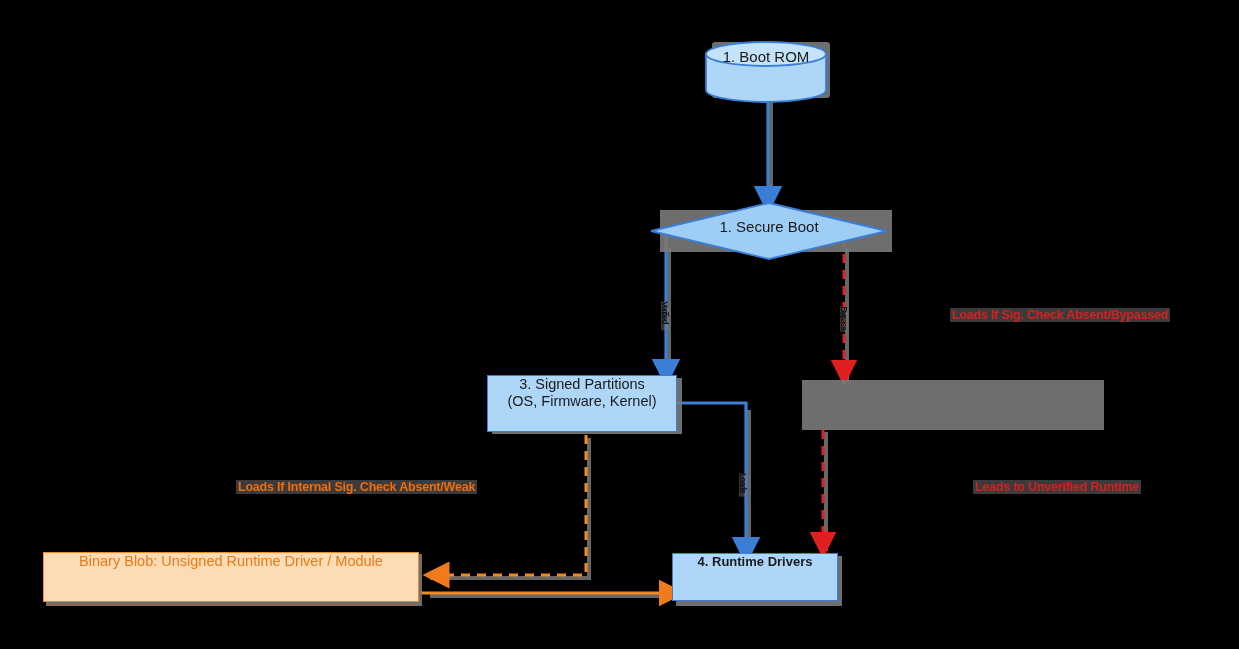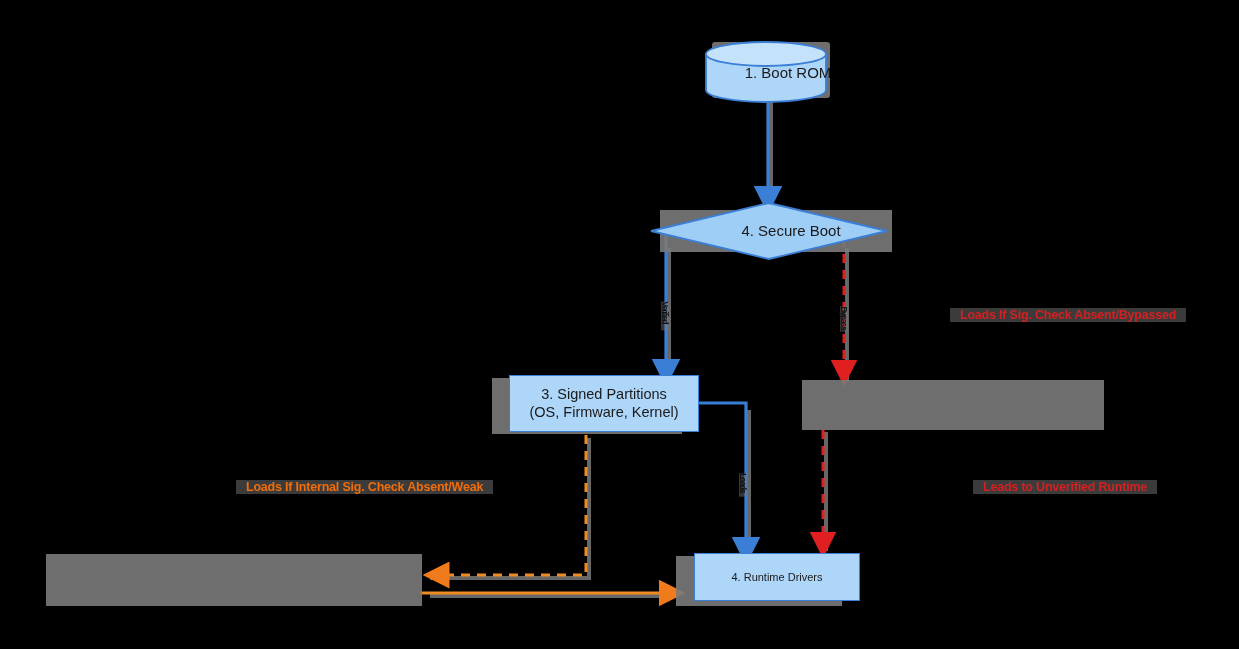--- a/index.html
+++ b/index.html
@@ -1,32 +1,32 @@
 <!DOCTYPE html>
 <html><head>
 <meta charset="utf-8">
 <style>
   html,body{margin:0;padding:0;background:#000;}
   body{width:1239px;height:649px;position:relative;overflow:hidden;
        font-family:"Liberation Sans",sans-serif;}
   #stage{position:absolute;inset:0;}
   svg.layer{position:absolute;left:0;top:0;width:1239px;height:649px;}
 
-  .node{position:absolute;box-sizing:border-box;display:flex;align-items:center;
-        justify-content:center;text-align:center;margin-left:22px;}
+  .node{position:absolute;box-sizing:border-box;display:flex;
+        justify-content:center;text-align:center;}
   .node .txt{line-height:1.18;white-space:pre-line;}
 
   
   .box-blue{background:#aed6f9;border:1.6px solid #3a7fd5;color:#1a1a1a;}
   
   .box-red{background:#f9bcbc;border:1.6px solid #e23a3a;color:#cf2b2b;}
   
   .box-orange{background:#fbdcb5;border:1.6px solid #ef8b22;color:#e87b18;}
 
-  .lbl{position:absolute;background:rgba(96,96,96,0.62);padding:0 10px;
+  .lbl{position:absolute;background:rgba(96,96,96,0.62);padding:0 2px;
        font-weight:bold;font-size:12.5px;letter-spacing:-0.2px;white-space:nowrap;}
   .lbl-red{color:#d42020;}
   .lbl-orange{color:#f06d0a;}
 
   .vlbl{position:absolute;font-size:9px;color:#111;font-weight:bold;
         writing-mode:vertical-rl;text-orientation:mixed;
         background:rgba(120,120,120,0.45);letter-spacing:-1px;line-height:.9;
         transform:scaleY(.9);}
 </style>
 </head>
@@ -86,33 +86,36 @@
     </g>
 
     <polygon points="769,203 887,231 769,259 651,231" fill="#9ecdf6" stroke="#3a7fd5" stroke-width="1.8"></polygon>
   </svg>
 
   <div class="node" style="left:706px;top:48px;width:120px;height:50px;">
     <span class="txt" style="font-size:15px;color:#1a1a1a;">1. Boot ROM</span>
   </div>
 
   <div class="node" style="left:651px;top:218px;width:236px;height:26px;">
-    <span class="txt" style="font-size:15px;color:#1a1a1a;">4. Secure Boot</span>
+    <span class="txt" style="font-size:15px;color:#1a1a1a;">1. Secure Boot</span>
   </div>
 
   <div class="node box-blue" style="left:487px;top:375px;width:190px;height:57px;">
     <span class="txt" style="font-size:14.5px;">3. Signed Partitions
 (OS, Firmware, Kernel)</span>
   </div>
 
 
   <div class="node box-blue" style="left:672px;top:553px;width:166px;height:48px;">
-    <span class="txt" style="font-size:11px;">4. Runtime Drivers</span>
+    <span class="txt" style="font-size:13px;font-weight:bold;">4. Runtime Drivers</span>
   </div>
 
+  <div class="node box-orange" style="left:43px;top:552px;width:376px;height:50px;">
+    <span class="txt" style="font-size:14.5px;">Binary Blob: Unsigned Runtime Driver / Module</span>
+  </div>
 
   <div class="lbl lbl-red" style="left:950px;top:308px;">Loads If Sig. Check Absent/Bypassed</div>
 
   <div class="lbl lbl-orange" style="left:236px;top:480px;">Loads If Internal Sig. Check Absent/Weak</div>
 
   <div class="lbl lbl-red" style="left:973px;top:480px;">Leads to Unverified Runtime</div>
 
   <div class="vlbl" style="left:661px;top:300px;height:32px;">Verified</div>
 
   <div class="vlbl" style="left:840px;top:305px;height:28px;">Bypass</div>

